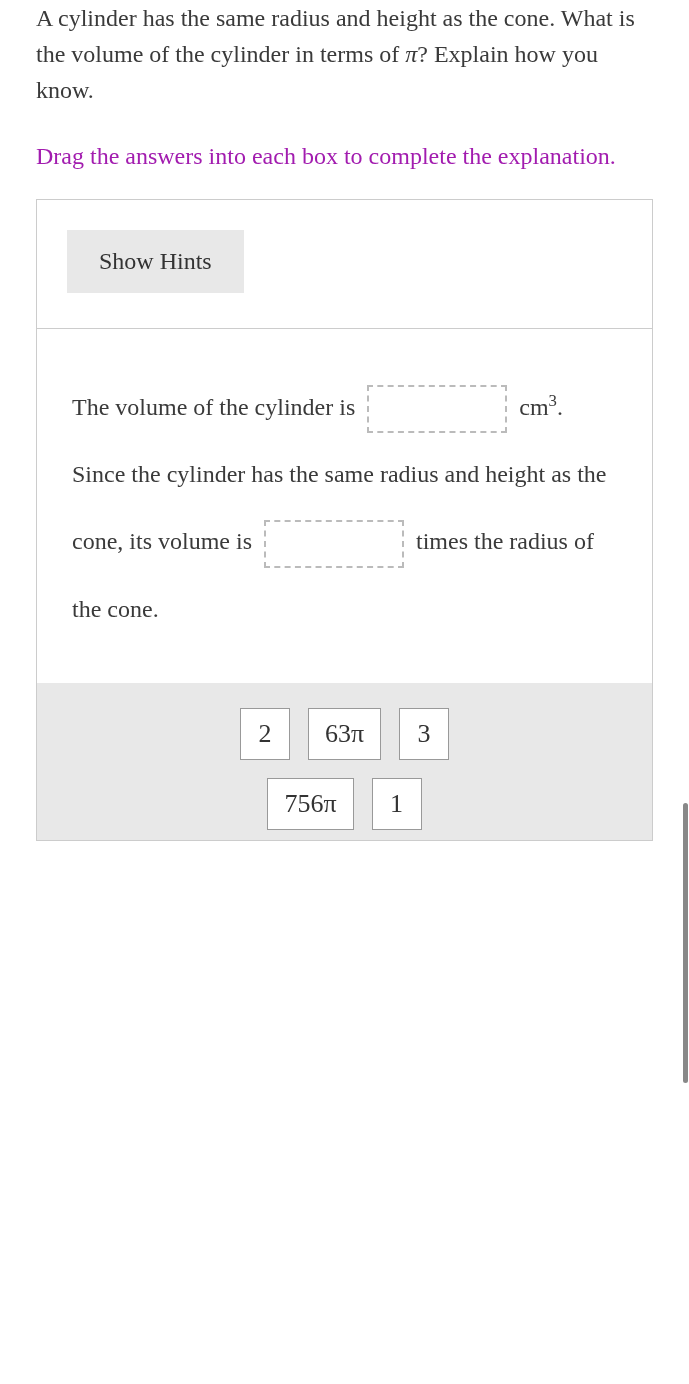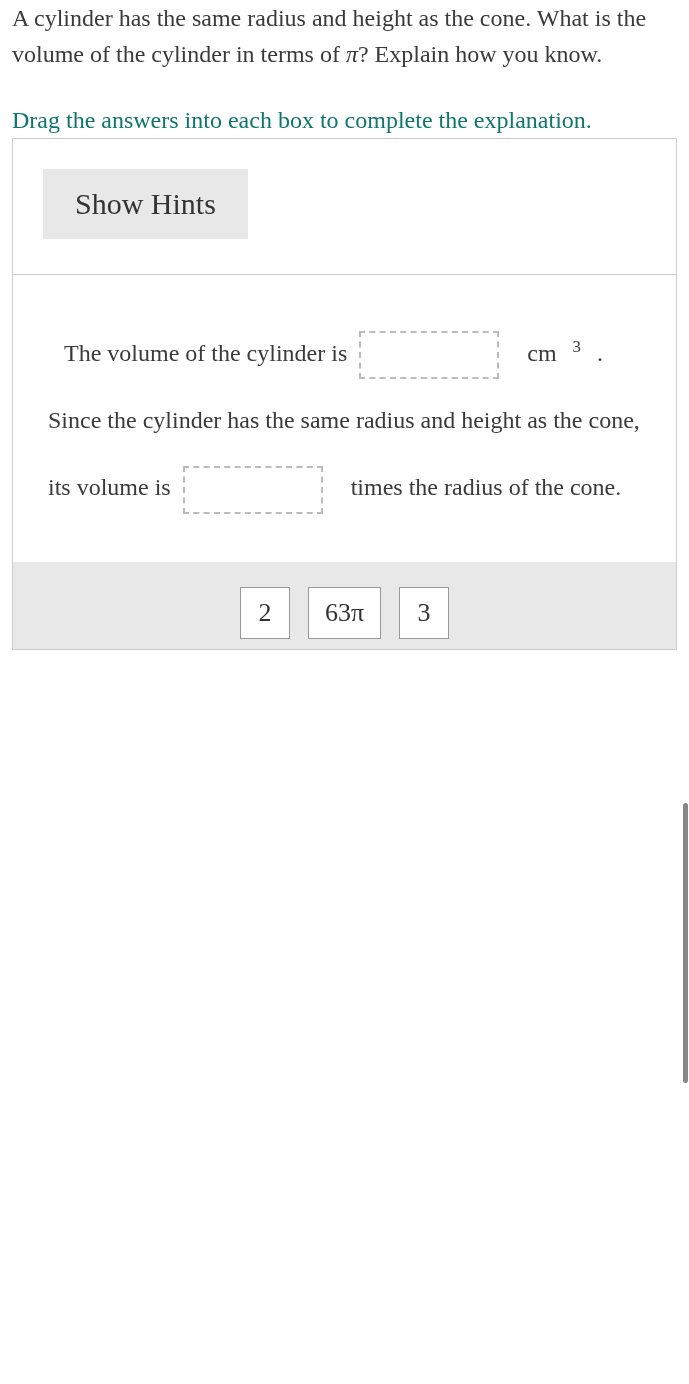--- a/index.html
+++ b/index.html
@@ -9,60 +9,60 @@
     }
     body {
       font-family: Georgia, 'Times New Roman', serif;
       font-size: 24px;
       color: #333;
       background: #fff;
       width: 689px;
       padding: 0;
     }
     .container {
-      padding: 0 12px;
+      padding: 0 36px;
       border-radius: 30px;
     }
     .question-text {
       margin-bottom: 30px;
       line-height: 1.5;
       color: #3a3a3a;
     }
     .instruction {
+      margin-bottom: 25px;
       line-height: 1.5;
-      color: #0f766e;
+      color: #a21caf;
     }
     .pi {
       font-style: italic;
     }
     .worksheet {
       border: 1px solid #ccc;
       margin: 0 0 0 0;
     }
     .hints-section {
       padding: 30px 30px 35px 30px;
       border-bottom: 1px solid #ccc;
     }
     .show-hints-btn {
       background: #e8e8e8;
       border: none;
       padding: 18px 32px;
       font-family: Georgia, 'Times New Roman', serif;
-      font-size: 30px;
+      font-size: 24px;
       color: #333;
       cursor: pointer;
     }
     .explanation-section {
       padding: 45px 35px 40px 35px;
       line-height: 2.8;
     }
     .explanation-text {
       display: inline;
       color: #3a3a3a;
-      margin-left: 16px;
     }
     .drop-zone {
       display: inline-block;
       width: 140px;
       height: 48px;
       border: 2px dashed #bbb;
       vertical-align: middle;
       margin: 0 6px;
     }
     .sup {
@@ -136,19 +136,23 @@
       <span class="drop-zone"></span>
       <span class="explanation-text"> times the radius of the cone.</span>
     </div>
 
     <div class="tiles-section">
       <div class="tiles-row">
         <div class="tile">2</div>
         <div class="tile">63π</div>
         <div class="tile">3</div>
       </div>
+      <div class="tiles-row">
+        <div class="tile">756π</div>
+        <div class="tile">1</div>
+      </div>
     </div>
   </div>
 </div>
 
 <div class="scrollbar-track">
   <div class="scrollbar-thumb"></div>
 </div>
 
 </body></html>

